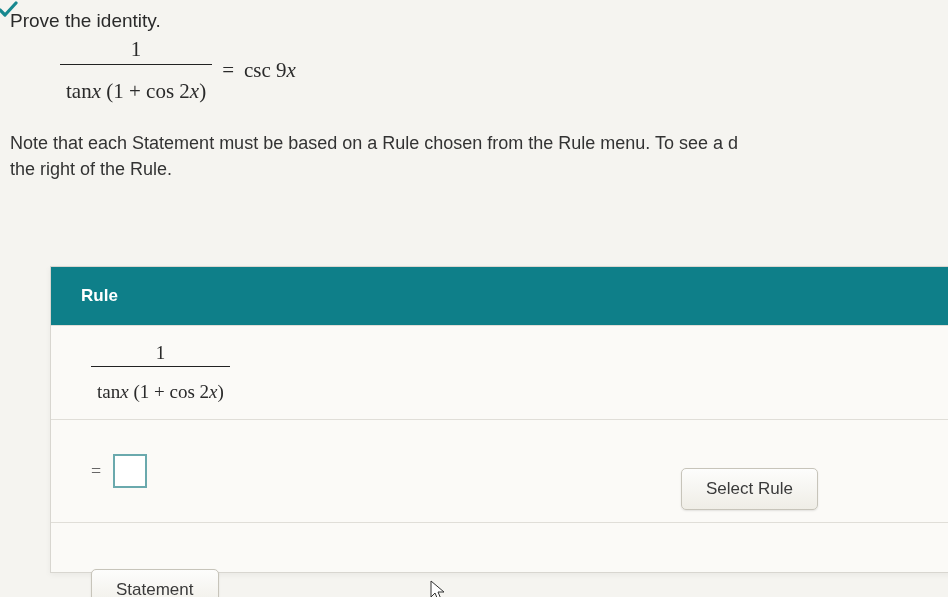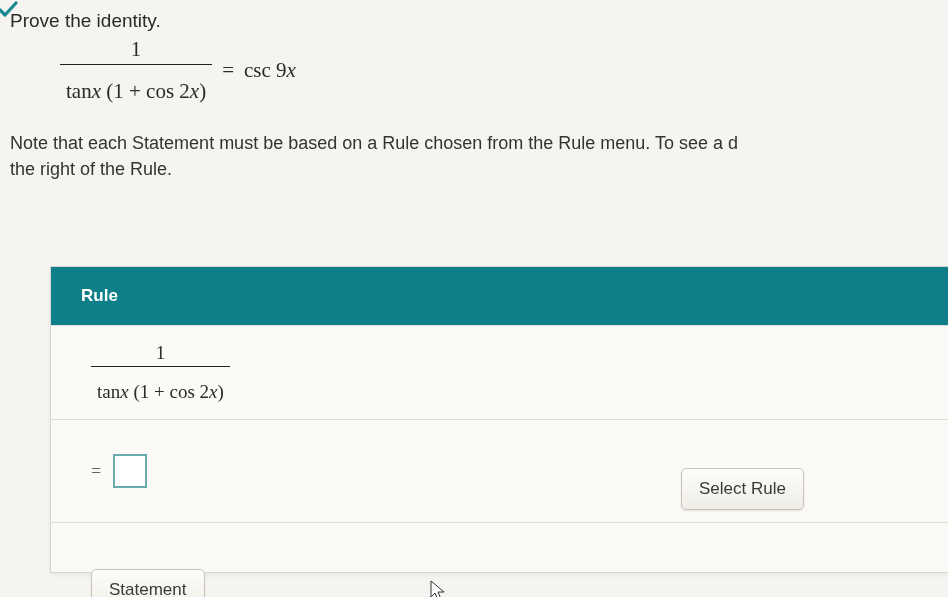--- a/index.html
+++ b/index.html
@@ -103,21 +103,21 @@
   .eq-lead {
     color: #666;
     margin-right: 6px;
     font-size: 18px;
   }
   .btn {
     display: inline-block;
     background: linear-gradient(#fdfdfc, #efede6);
     border: 1px solid #c7c4ba;
     border-radius: 5px;
-    padding: 10px 17px;
+    padding: 10px 24px;
     font-size: 17px;
     color: #3a3a3a;
     cursor: pointer;
     box-shadow: 0 1px 2px rgba(0,0,0,0.1);
     margin-top: 36px;
   }
   .select-rule-btn { font-weight: 500; }
   .validate-row {
     border-top: 1px solid #e0ded8;
     padding: 10px 20px 0 40px;

